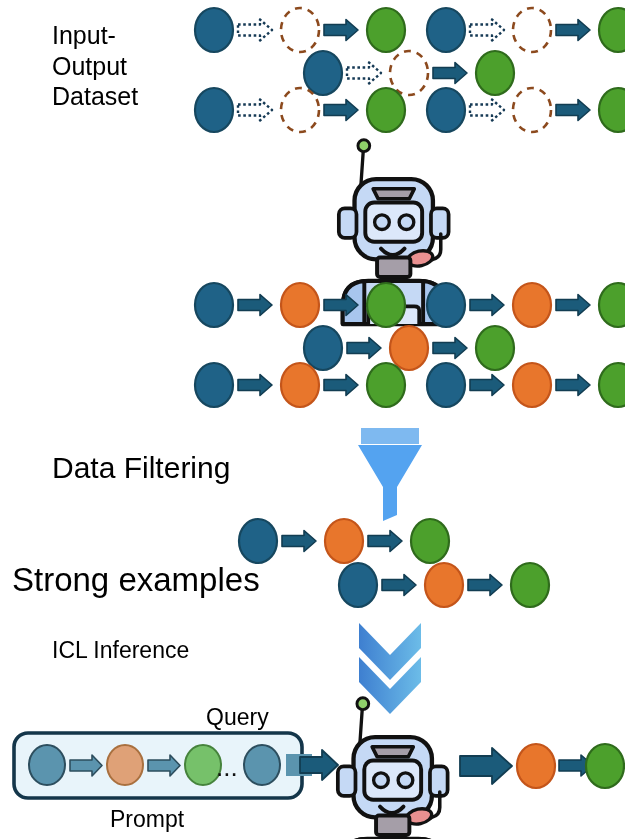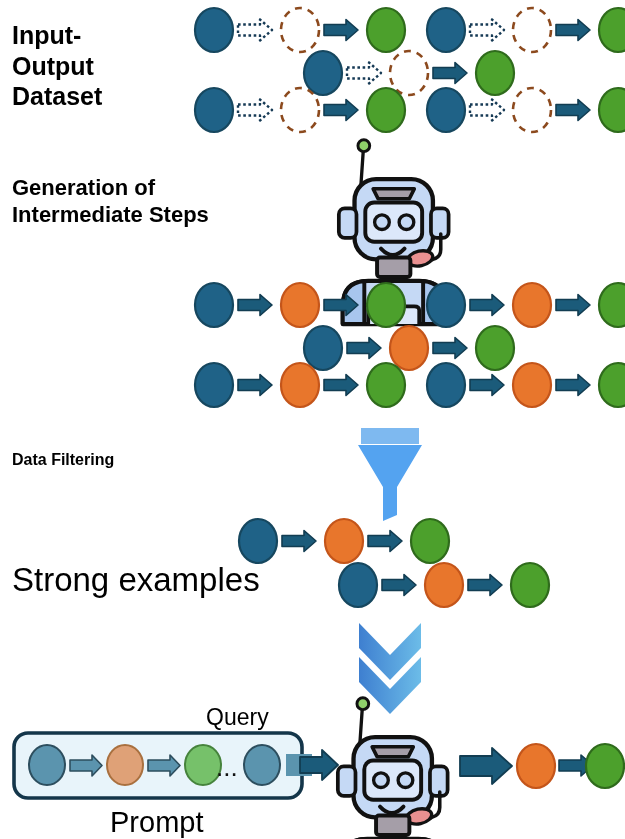--- a/index.html
+++ b/index.html
@@ -3,45 +3,44 @@
 <meta charset="utf-8">
 <style>
   html,body{margin:0;padding:0;background:#ffffff;}
   body{
     width:625px;height:839px;position:relative;overflow:hidden;
     font-family:"Liberation Sans", sans-serif;
     color:#000000;
   }
   .stage{position:absolute;left:0;top:0;width:625px;height:839px;}
   .lbl{position:absolute;white-space:pre;line-height:1.22;}
-  .lbl.bold{font-weight:bold;}
+  .lbl.bold{font-weight:normal;margin-left:40px;}
   .svgwrap{position:absolute;left:0;top:0;width:625px;height:839px;pointer-events:none;}
 </style>
 </head>
 <body>
 
 <div class="stage">
 
   <div class="lbl bold" style="left:12px;top:20px;font-size:25px;">Input-
 Output
 Dataset</div>
 
-  <div class="lbl bold" style="left:12px;top:175px;font-size:22px;">Generation of
-Intermediate Steps</div>
-
-
-  <div class="lbl bold" style="left:12px;top:450px;font-size:16px;">Data Filtering</div>
+
+
+  <div class="lbl bold" style="left:12px;top:450px;font-size:30px;">Data Filtering</div>
 
   <div class="lbl" style="left:12px;top:560px;font-size:33px;">Strong examples</div>
 
+  <div class="lbl bold" style="left:12px;top:636px;font-size:23px;">ICL Inference</div>
 
 
   <div class="lbl" style="left:206px;top:703px;font-size:23px;text-align:right;">Query</div>
 
-  <div class="lbl" style="left:110px;top:805px;font-size:29px;">Prompt</div>
+  <div class="lbl" style="left:110px;top:805px;font-size:23px;">Prompt</div>
 
   <svg class="svgwrap" viewBox="0 0 625 839" xmlns="http://www.w3.org/2000/svg">
     <defs>
 
       <g id="solidArrow">
         <path d="M0,5 L22,5 L22,0 L34,10.5 L22,21 L22,16 L0,16 Z" fill="#1B5B7A" stroke="#123D52" stroke-width="1.6" stroke-linejoin="round"></path>
       </g>
 
       <g id="dottedArrow">
         <path d="M0,5 L22,5 L22,0 L34,10.5 L22,21 L22,16 L0,16 Z" fill="none" stroke="#163A55" stroke-width="2.4" stroke-dasharray="2.6 2.6" stroke-linejoin="round"></path>

